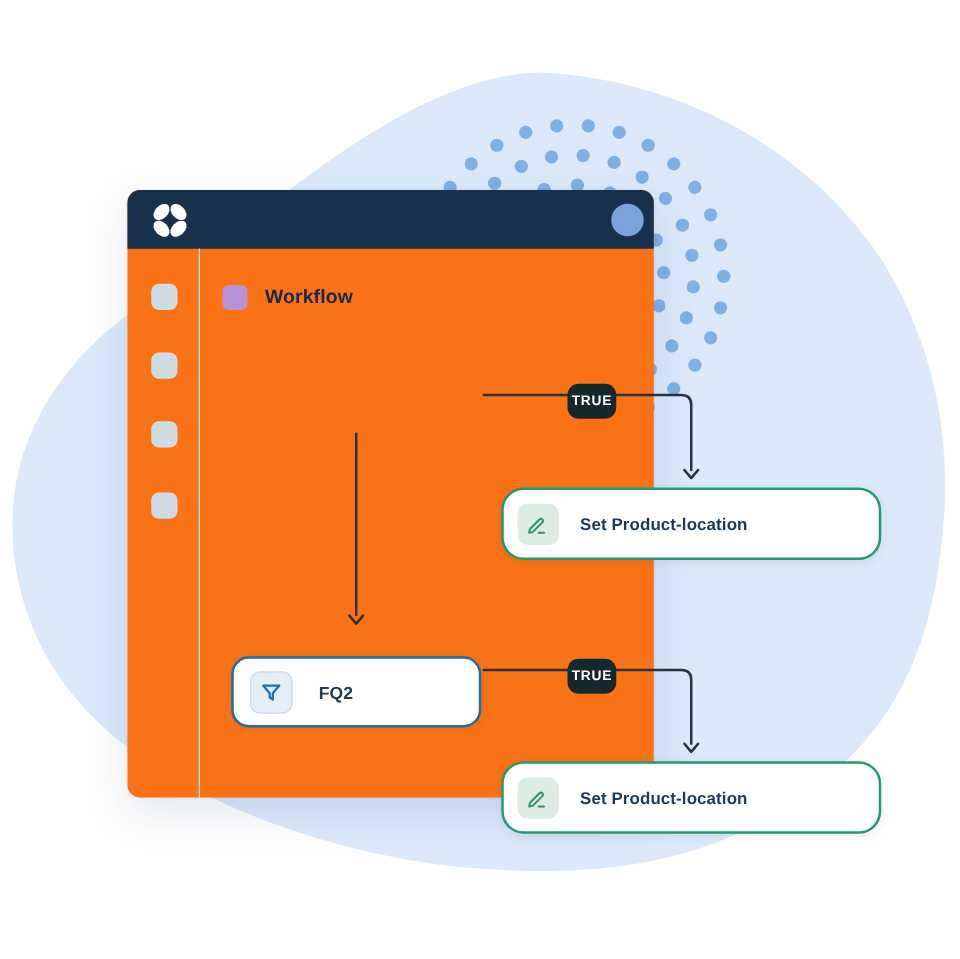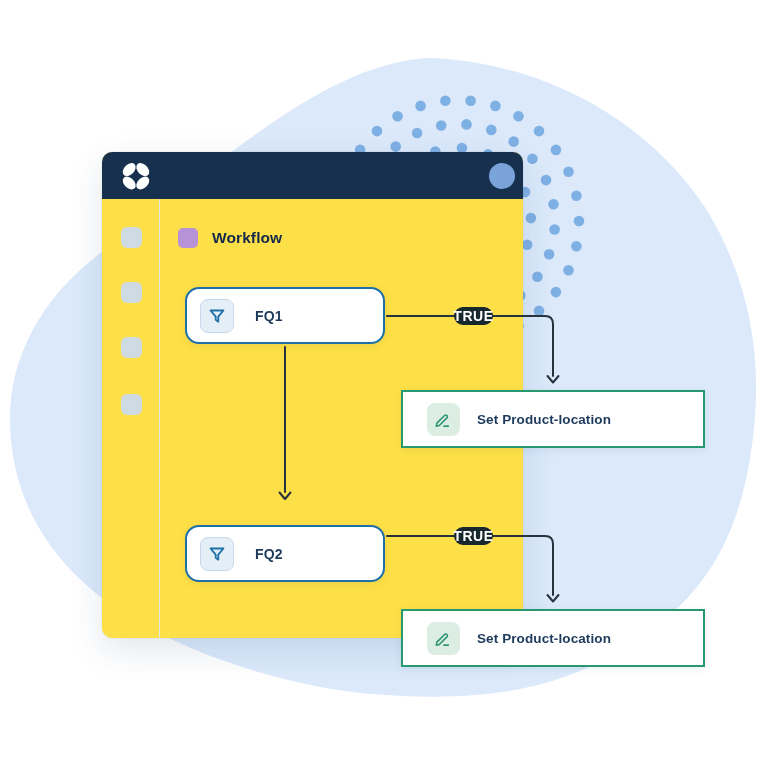--- a/index.html
+++ b/index.html
@@ -11,21 +11,21 @@
   *{margin:0;padding:0;box-sizing:border-box;}
   html,body{width:768px;height:767px;background:#ffffff;overflow:hidden;
     font-family:"Liberation Sans","DejaVu Sans",sans-serif;}
   .canvas{position:relative;width:768px;height:767px;background:#fff;overflow:hidden;}
 
   svg.bg{position:absolute;left:0;top:0;z-index:0;}
   .blob{fill:var(--blob);}
 
   
   .app-window{position:absolute;left:102px;top:152px;width:421px;height:486px;
-    background:#fde047;border-radius:10px;z-index:2;
+    background:#f97316;border-radius:10px;z-index:2;
     box-shadow:0 12px 34px rgba(25,55,95,.12), 0 0 0 1px rgba(0,0,0,.03);}
   .app-header{position:absolute;left:0;top:0;right:0;height:47px;background:var(--header);
     border-radius:10px 10px 0 0;display:flex;align-items:center;justify-content:space-between;
     padding:0 8px 0 18px;}
   .avatar{width:26px;height:26px;border-radius:50%;background:var(--avatar);}
   .sidebar{position:absolute;left:0;top:47px;bottom:0;width:58px;border-right:1px solid #e4e7ea;}
   .side-sq{position:absolute;left:19px;width:21px;height:21px;border-radius:6px;
     background:var(--sidebar-square);}
   .title-row{position:absolute;left:76px;top:76px;display:flex;align-items:center;gap:14px;}
   .purple-sq{width:20px;height:20px;border-radius:5px;background:var(--purple);}
@@ -34,31 +34,31 @@
   
   svg.connectors{position:absolute;left:0;top:0;z-index:3;pointer-events:none;}
   svg.connectors path{stroke:var(--line);stroke-width:2;fill:none;
     stroke-linecap:round;stroke-linejoin:round;}
 
   
   .flow-node{position:absolute;background:#fff;display:flex;align-items:center;z-index:4;
     box-shadow:0 2px 8px rgba(20,40,70,.07);}
   .flow-node.filter{border:2px solid var(--accent-blue);border-radius:14px;
     width:200px;height:57px;padding-left:13px;gap:21px;}
-  .flow-node.action{border:2px solid var(--accent-green);border-radius:0;
-    width:304px;height:58px;padding-left:24px;gap:17px;}
+  .flow-node.action{border:2px solid var(--accent-green);border-radius:18px;
+    width:304px;height:58px;padding-left:11px;gap:17px;}
   .node-label{font-size:14px;font-weight:bold;color:var(--ink);letter-spacing:.1px;}
   .tile{display:flex;align-items:center;justify-content:center;border-radius:8px;}
   .tile.blue{width:34px;height:34px;background:var(--tile-blue);
     border:1px solid var(--tile-blue-border);}
   .tile.green{width:33px;height:33px;background:var(--tile-green);}
 
   
-  .edge-badge{position:absolute;z-index:5;width:39px;height:18px;border-radius:9px;
-    background:var(--badge-bg);color:#fff;font-size:14px;font-weight:bold;
+  .edge-badge{position:absolute;z-index:5;width:39px;height:28px;border-radius:9px;
+    background:var(--badge-bg);color:#fff;font-size:11px;font-weight:bold;
     letter-spacing:.6px;display:flex;align-items:center;justify-content:center;}
 </style>
 </head>
 <body>
 
 <div class="canvas">
 
   <svg class="bg" width="768" height="767" viewBox="0 0 768 767">
     <path class="blob" d="M430,58 C540,62 648,118 708,212 C753,288 763,366 752,445
          C740,535 706,602 618,652 C538,700 448,700 372,694
@@ -181,28 +181,20 @@
     <path d="M387,316 H545 Q553,316 553,324 V376"></path>
     <path d="M547.5,376 L553,382.5 L558.5,376"></path>
 
     <path d="M285,347 V492"></path>
     <path d="M279.5,492.5 L285,499 L290.5,492.5"></path>
 
     <path d="M387,536 H545 Q553,536 553,544 V595"></path>
     <path d="M547.5,595 L553,601.5 L558.5,595"></path>
   </svg>
 
-  <div class="flow-node filter" style="left:185px;top:287px">
-    <div class="tile blue">
-      <svg width="22" height="22" viewBox="0 0 24 24" fill="none" stroke="var(--accent-blue)" stroke-width="2" stroke-linejoin="round" stroke-linecap="round">
-        <path d="M5 6 h14 l-5.6 6.6 v5.6 l-2.8 -2 v-3.6 Z"></path>
-      </svg>
-    </div>
-    <div class="node-label">FQ1</div>
-  </div>
 
   <div class="flow-node filter" style="left:185px;top:525px">
     <div class="tile blue">
       <svg width="22" height="22" viewBox="0 0 24 24" fill="none" stroke="var(--accent-blue)" stroke-width="2" stroke-linejoin="round" stroke-linecap="round">
         <path d="M5 6 h14 l-5.6 6.6 v5.6 l-2.8 -2 v-3.6 Z"></path>
       </svg>
     </div>
     <div class="node-label">FQ2</div>
   </div>
 

